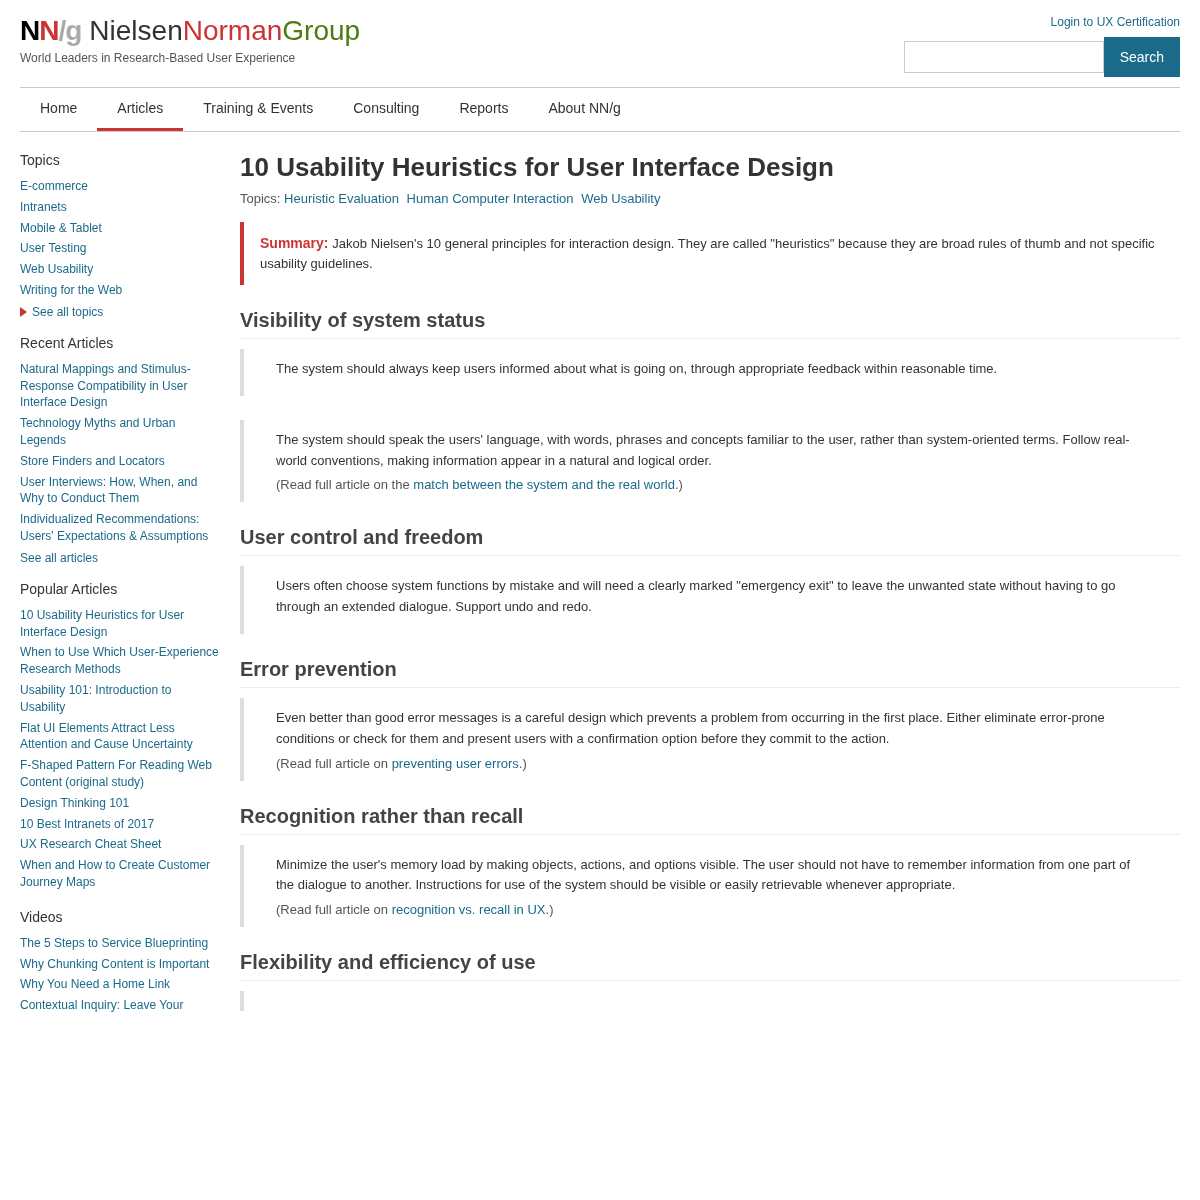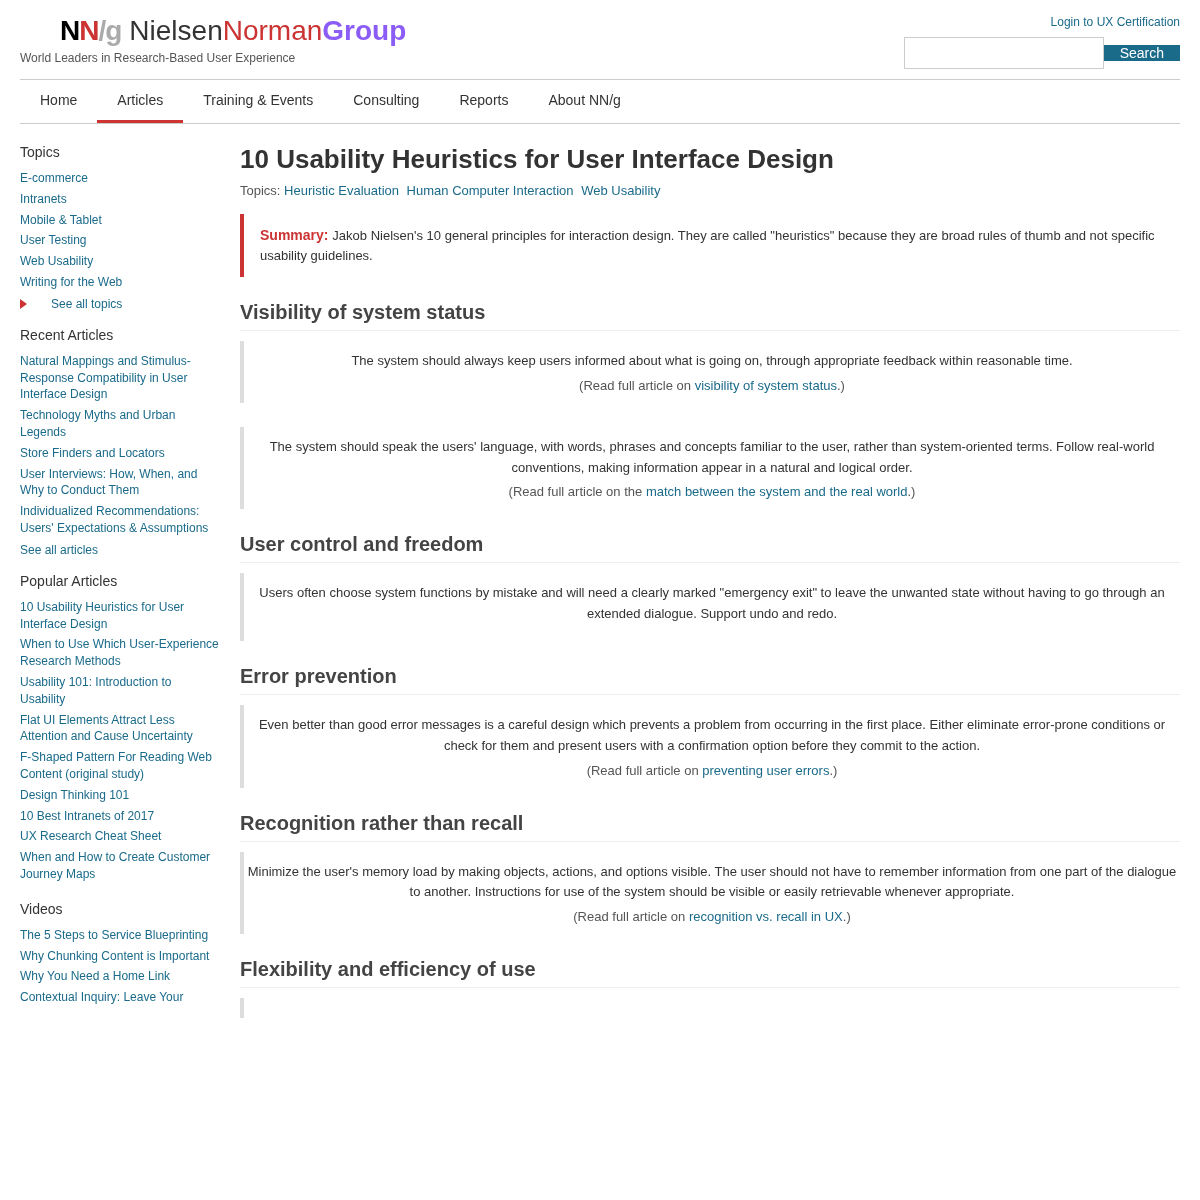--- a/index.html
+++ b/index.html
@@ -2,74 +2,74 @@
 <html><head>
   <meta charset="utf-8">
   <style>
     * { box-sizing: border-box; margin: 0; padding: 0; }
     body { font-family: Arial, sans-serif; font-size: 14px; color: #333; background: #fff; }
     
     
     #header { padding: 15px 20px 10px 20px; display: flex; justify-content: space-between; align-items: flex-start; }
     #logo-area { display: flex; flex-direction: column; }
     #logo { display: flex; align-items: center; }
-    #logo-nn { font-weight: bold; font-size: 28px; color: #000; letter-spacing: -1px; margin-left: 40px; }
+    #logo-nn { font-weight: bold; font-size: 28px; color: #000; letter-spacing: -1px; }
     #logo-tagline { font-size: 12px; color: #555; margin-top: 4px; }
     #header-right { display: flex; flex-direction: column; align-items: flex-end; gap: 8px; }
     #login-link { font-size: 12px; color: #1a6a8a; text-decoration: none; }
     #search-area { display: flex; align-items: center; }
     #search-input { width: 200px; height: 32px; border: 1px solid #ccc; padding: 0 8px; font-size: 14px; outline: none; }
-    #search-button { height: 16px; padding: 0 16px; background: #1a6a8a; color: #fff; border: none; cursor: pointer; font-size: 14px; }
+    #search-button { height: 40px; padding: 0 16px; background: #1a6a8a; color: #fff; border: none; cursor: pointer; font-size: 14px; }
     
     
     #nav { border-top: 1px solid #ccc; border-bottom: 1px solid #ccc; margin: 0 20px; }
     #nav ul { display: flex; list-style: none; padding: 0; }
     #nav ul li a { display: block; padding: 12px 20px; text-decoration: none; color: #333; font-size: 14px; }
     #nav ul li.active a { color: #333; border-bottom: 3px solid #cc3333; font-weight: normal; }
     
     
     #main { display: flex; padding: 20px 20px 20px 20px; gap: 20px; }
     
     
     #sidebar { width: 200px; flex-shrink: 0; }
     .sidebar-section-title { font-size: 14px; font-weight: normal; margin-bottom: 8px; margin-top: 16px; color: #333; }
     .sidebar-section-title:first-child { margin-top: 0; }
     .sidebar-link { display: block; font-size: 12px; color: #1a6a8a; text-decoration: none; padding: 2px 0; line-height: 1.4; }
-    .sidebar-see-all { font-size: 12px; color: #1a6a8a; text-decoration: none; display: flex; align-items: center; gap: 20px; margin-top: 4px; }
+    .sidebar-see-all { font-size: 12px; color: #1a6a8a; text-decoration: none; display: flex; align-items: center; gap: 1px; margin-top: 4px; }
     
     
     #content { flex: 1; }
     #article-title { font-size: 26px; font-weight: bold; color: #333; margin-bottom: 8px; }
     #article-meta { font-size: 13px; color: #555; margin-bottom: 6px; }
     #article-meta a { color: #1a6a8a; text-decoration: none; }
     #article-topics { font-size: 13px; color: #555; margin-bottom: 16px; }
     #article-topics a { color: #1a6a8a; text-decoration: none; margin-right: 4px; }
     #summary-box { border-left: 4px solid #cc3333; padding: 12px 16px; margin-bottom: 24px; background: #fff; }
     #summary-box .summary-label { color: #cc3333; font-weight: bold; }
     #summary-box .summary-text { color: #333; font-size: 13px; line-height: 1.5; }
     
     .heuristic { margin-bottom: 24px; }
     .heuristic-title { font-size: 20px; color: #444; margin-bottom: 10px; border-bottom: 1px solid #eee; padding-bottom: 6px; }
-    .heuristic-body { border-left: 4px solid #ddd; padding: 10px 0; text-align: center; }
+    .heuristic-body { border-left: 4px solid #ddd; padding: 10px 32px; }
     .heuristic-text { font-size: 13px; line-height: 1.6; color: #333; margin-bottom: 6px; }
     .heuristic-read-more { font-size: 13px; color: #555; }
     .heuristic-read-more a { color: #1a6a8a; text-decoration: none; }
     
     .triangle { display: inline-block; width: 0; height: 0; border-top: 5px solid transparent; border-bottom: 5px solid transparent; border-left: 7px solid #cc3333; margin-right: 4px; }
   </style>
 </head>
 <body>
 
 <div id="header">
   <div id="logo-area">
     <div id="logo">
       <span id="logo-nn"><span style="color:#000;font-weight:bold;font-size:28px;">N</span><span style="color:#cc3333;font-weight:bold;font-size:28px;">N</span><span style="color:#aaa;font-size:28px;">/g</span></span>
       <span style="font-size:28px; margin-left:8px; color:#333;">Nielsen </span>
         <span style="font-size:28px; color:#cc3333;">Norman</span>
-        <span style="font-size:28px; color:#8b5cf6;font-weight:bold;"> Group</span>
+        <span style="font-size:28px; color:#4d7c0f;"> Group</span>
     </div>
     <div id="logo-tagline">World Leaders in Research-Based User Experience</div>
   </div>
   <div id="header-right">
     <a id="login-link" href="#">Login to UX Certification</a>
     <div id="search-area">
       <input id="search-input" type="text" style="">
       <button id="search-button">Search</button>
     </div>
   </div>
@@ -152,21 +152,20 @@
 
     <div id="summary-box">
       <span class="summary-label">Summary:</span>
       <span class="summary-text">Jakob Nielsen's 10 general principles for interaction design. They are called "heuristics" because they are broad rules of thumb and not specific usability guidelines.</span>
     </div>
 
     <div class="heuristic">
       <h2 class="heuristic-title">Visibility of system status</h2>
       <div class="heuristic-body">
         <p class="heuristic-text">The system should always keep users informed about what is going on, through appropriate feedback within reasonable time.</p>
-        <p class="heuristic-read-more">(Read full article on <a href="#">visibility of system status</a>.)</p>
       </div>
     </div>
 
     <div class="heuristic">
       <div class="heuristic-body">
         <p class="heuristic-text">The system should speak the users' language, with words, phrases and concepts familiar to the user, rather than system-oriented terms. Follow real-world conventions, making information appear in a natural and logical order.</p>
         <p class="heuristic-read-more">(Read full article on the <a href="#">match between the system and the real world</a>.)</p>
       </div>
     </div>
 

